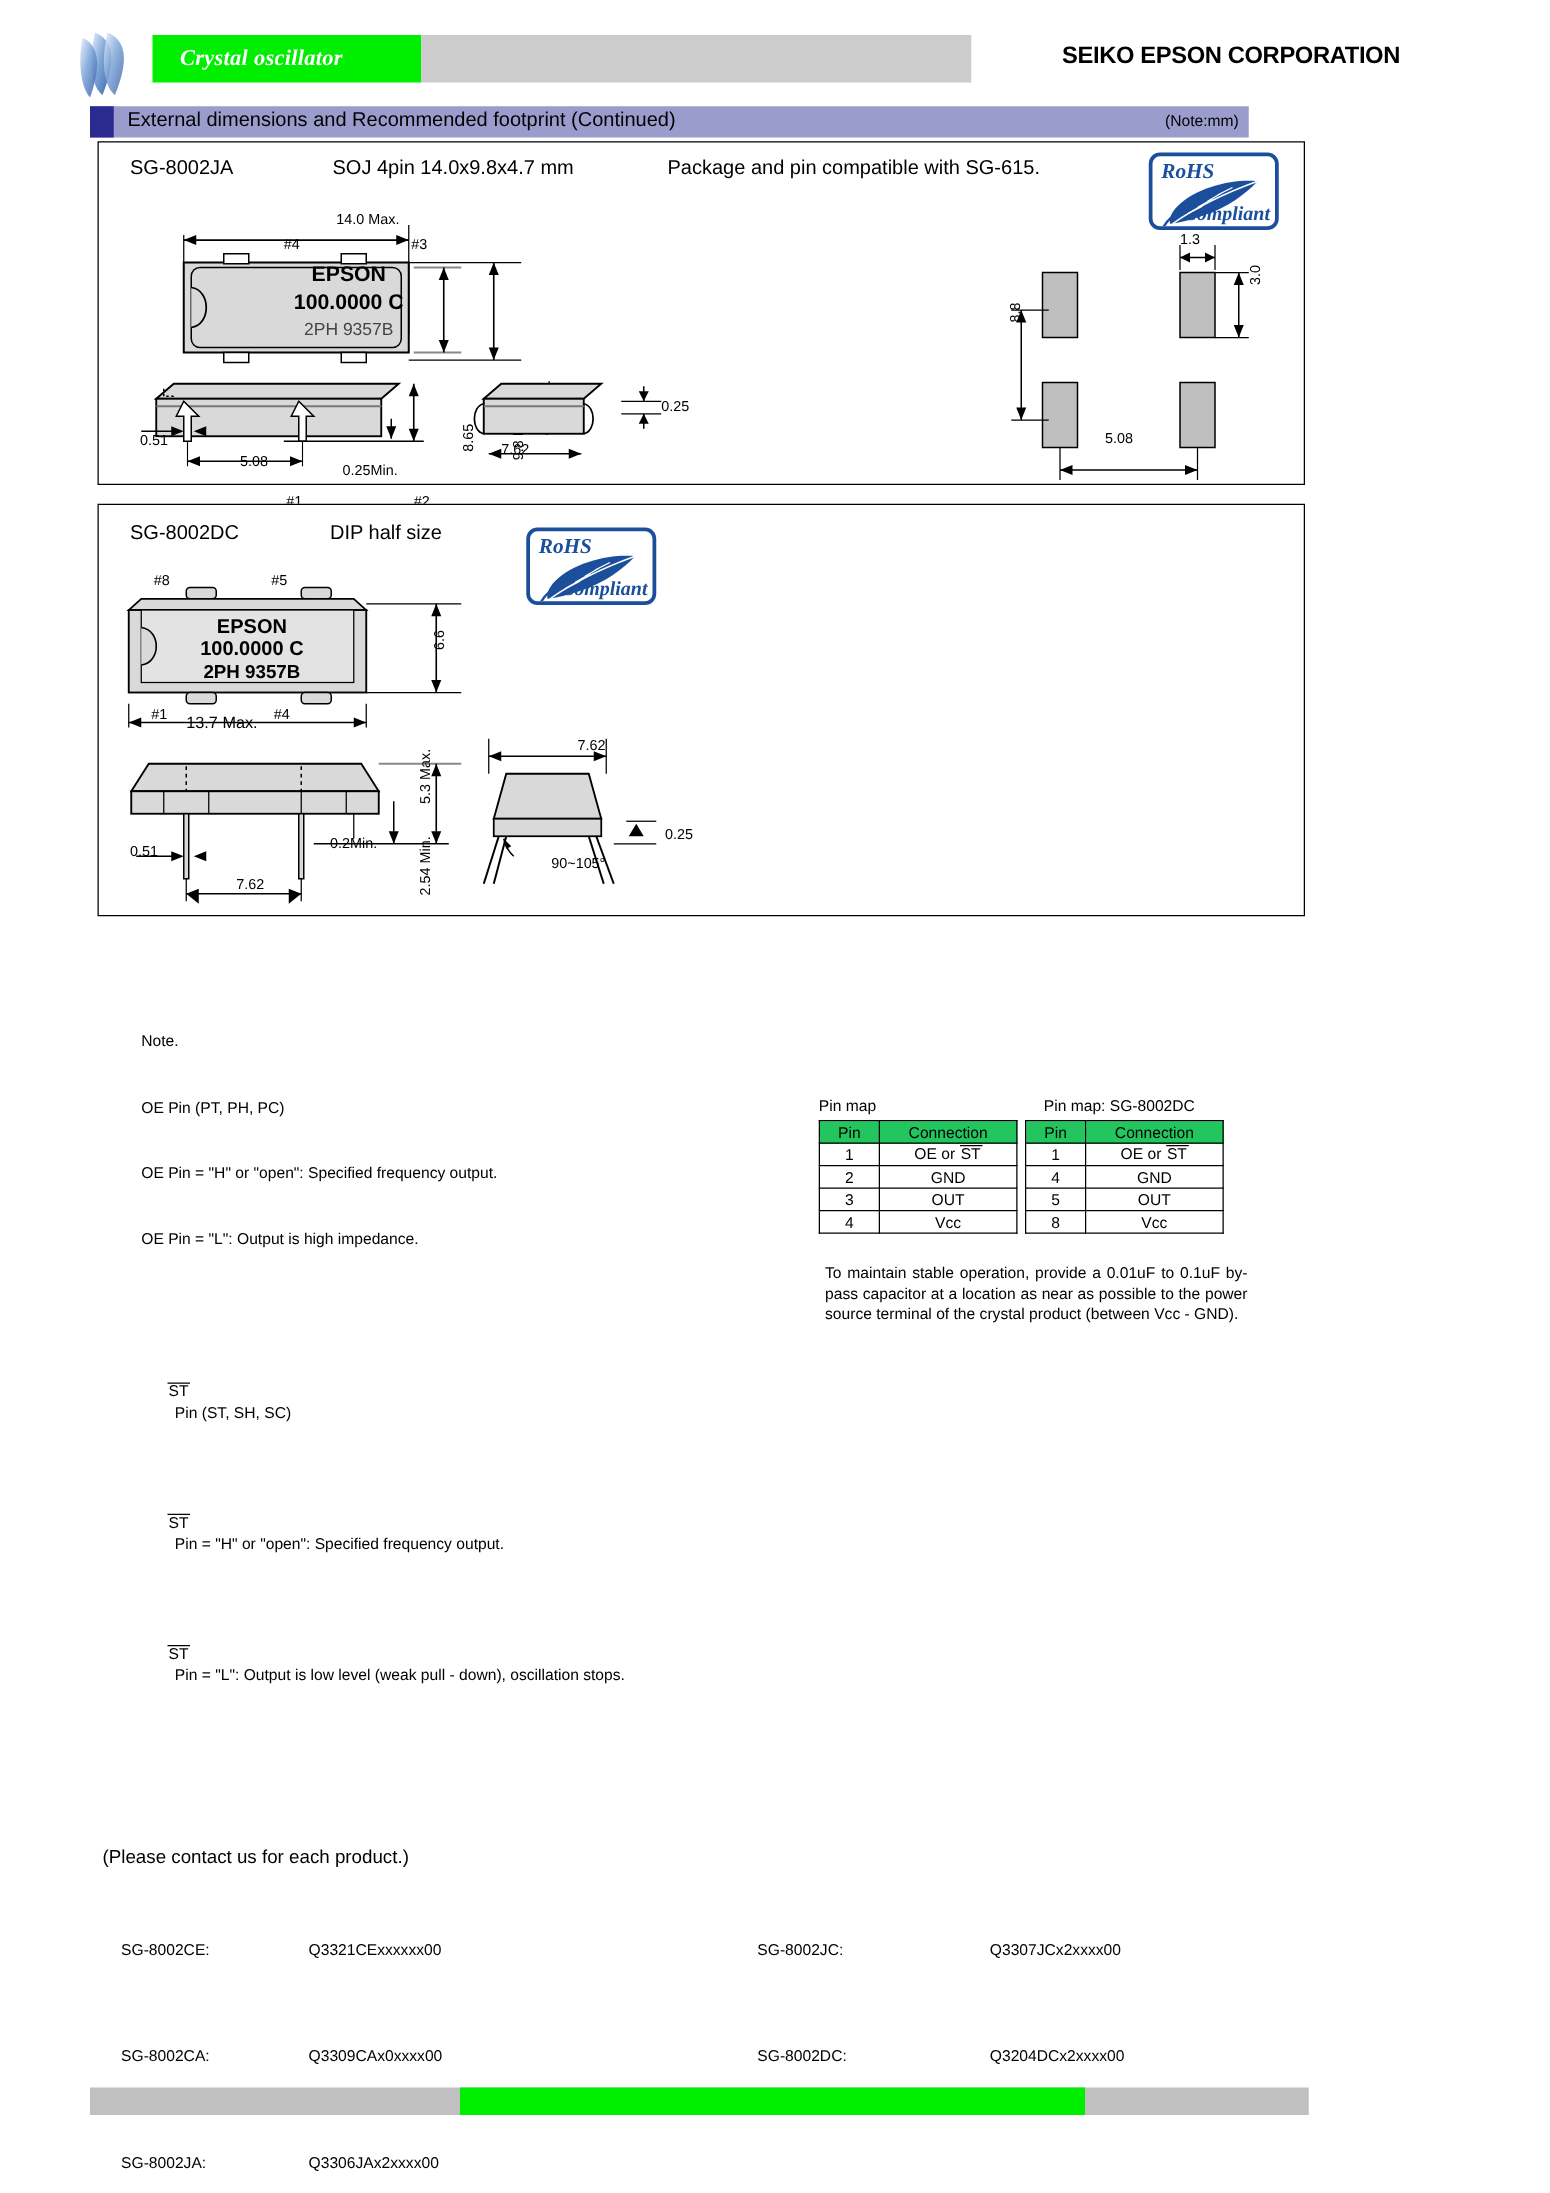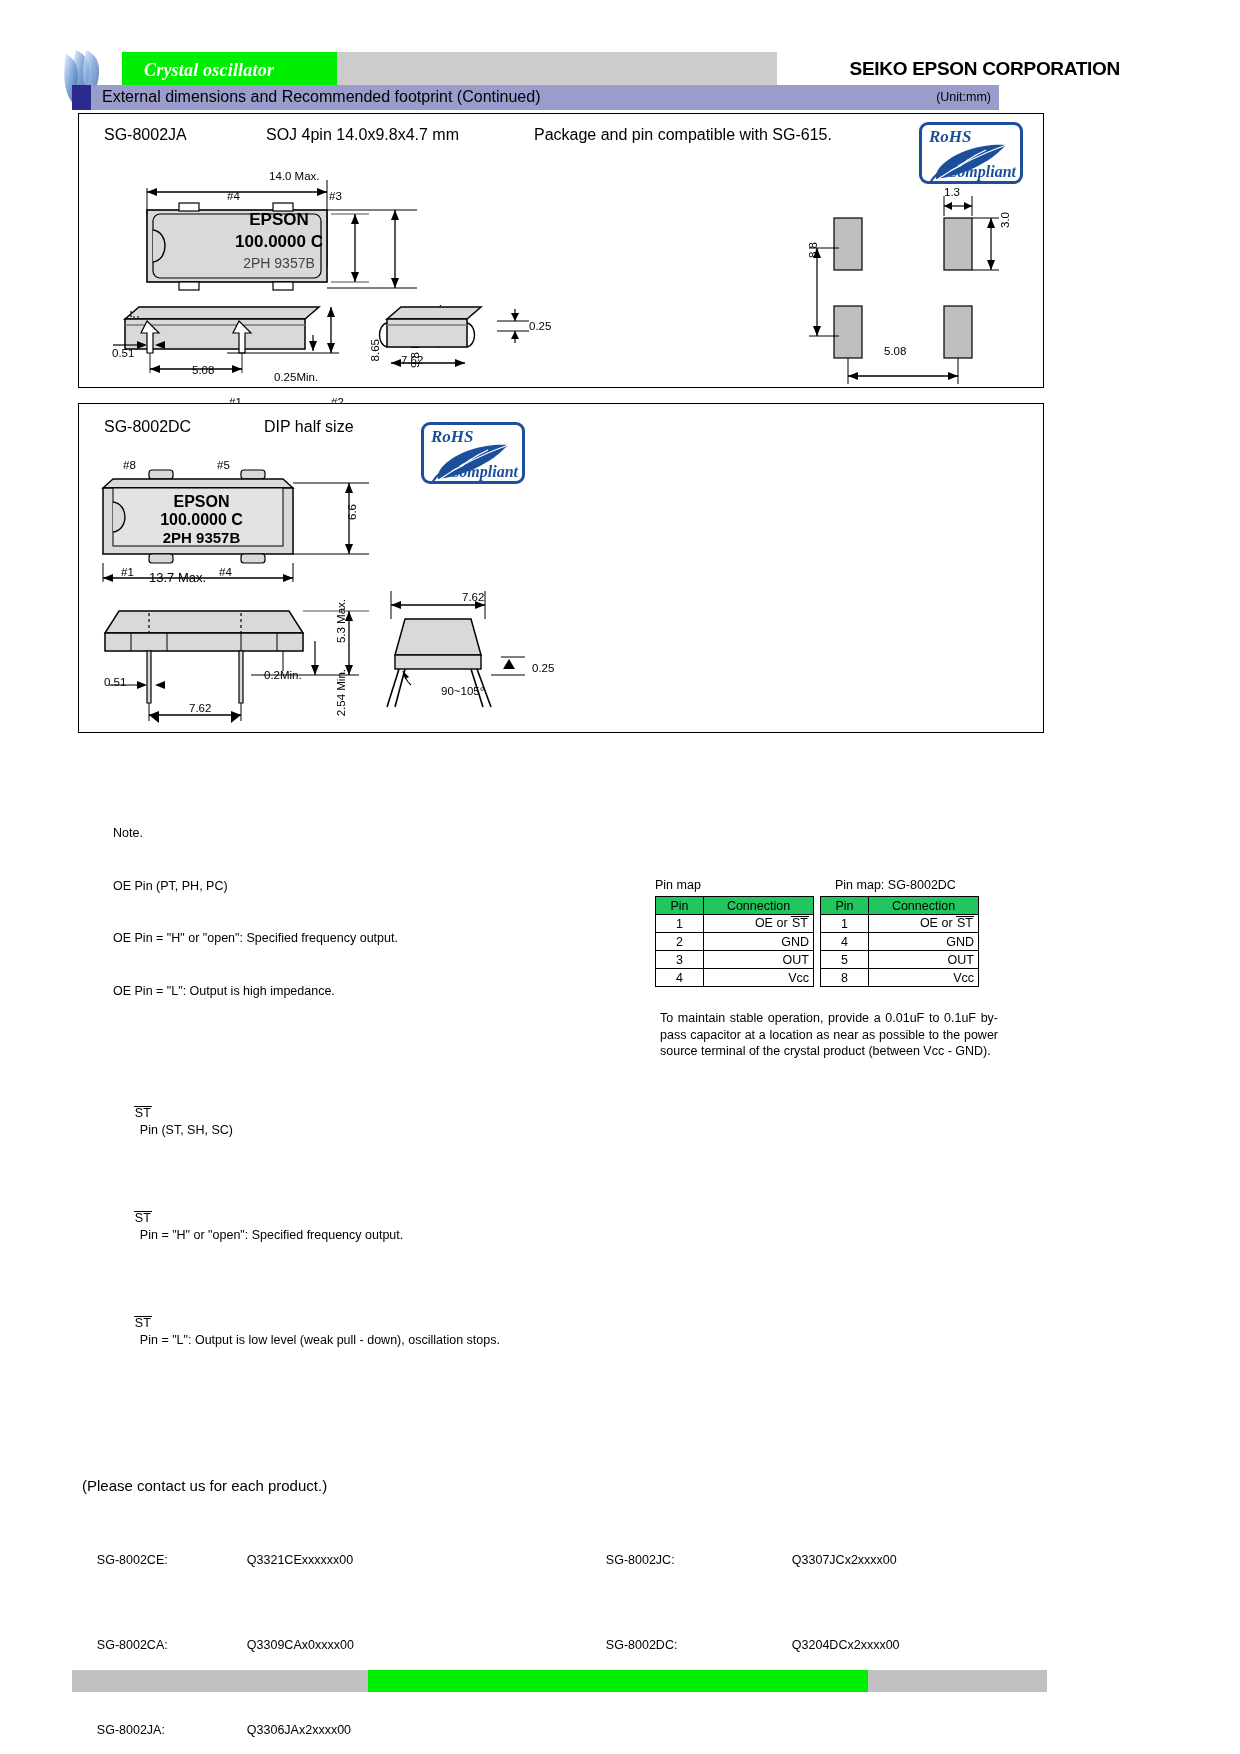--- a/index.html
+++ b/index.html
@@ -8,21 +8,21 @@
     width:1240px; height:1754px;
     background:#ffffff;
     font-family:"Liberation Sans", sans-serif;
     color:#000;
     position:relative;
     overflow:hidden;
   }
   .page { position:absolute; inset:0; }
 
   
-  .hdr { position:absolute; left:60px; top:28px; width:1060px; height:40px;margin-top:24px; }
+  .hdr { position:absolute; left:60px; top:28px; width:1060px; height:40px; }
   .hdr-logo { position:absolute; left:0; top:-4px; width:48px; height:52px; }
   .hdr-green {
     position:absolute; left:62px; top:0; width:215px; height:38px;
     background:#00ee00;
   }
   .hdr-green span {
     display:block; color:#fff; font-family:"Liberation Serif", serif;
     font-style:italic; font-weight:bold; font-size:18px;
     padding:8px 0 0 22px; letter-spacing:.2px;
   }
@@ -74,21 +74,21 @@
   .ovl { border-top:1.3px solid #000; display:inline-block; line-height:1.05; padding:0 1px;}
 
   
   table.pin { border-collapse:collapse; font-size:12.5px; }
   table.pin td, table.pin th {
     border:1px solid #000; text-align:center; padding:1px 4px; font-weight:normal;
     height:18px;
   }
   table.pin th { background:#22c55e; }
   table.pin td.pinno { width:48px; }
-  table.pin td.conn { width:110px;text-align:right; }
+  table.pin td.conn { width:110px; }
 
   .caption { position:absolute; font-size:12.5px; }
   .para { position:absolute; font-size:12.5px; line-height:16.5px; width:300px; text-align:justify; }
 
   
   .prodlist { position:absolute; font-size:12.5px; line-height:17px; white-space:pre; }
 
   
   .foot-gray { position:absolute; left:72px; bottom:62px; width:975px; height:22px; background:#c0c0c0; }
   .foot-green { position:absolute; left:368px; bottom:62px; width:500px; height:22px; background:#00ee00; }
@@ -116,21 +116,21 @@
     <div class="hdr-green">
       <span>Crystal oscillator</span>
     </div>
     <div class="hdr-gray"></div>
     <div class="hdr-corp">SEIKO EPSON CORPORATION</div>
   </div>
 
   <div class="bar" style="top:85px;">
     <div class="sq"></div>
     <div class="txt">External dimensions and Recommended footprint (Continued)</div>
-    <div class="right">(Unit:mm)</div>
+    <div class="right">(Note:mm)</div>
   </div>
 
   <div class="fbox" style="left:78px; top:113px; width:966px; height:275px;">
 
     <div class="ftitle" style="left:25px; top:12px;">SG-8002JA</div>
     <div class="ftitle" style="left:187px; top:12px;">SOJ 4pin 14.0x9.8x4.7 mm</div>
     <div class="ftitle" style="left:455px; top:12px;">Package and pin compatible with SG-615.</div>
 
     <div class="rohs" style="right:20px; top:8px; width:104px; height:62px;">
       <div class="r1">RoHS</div>

